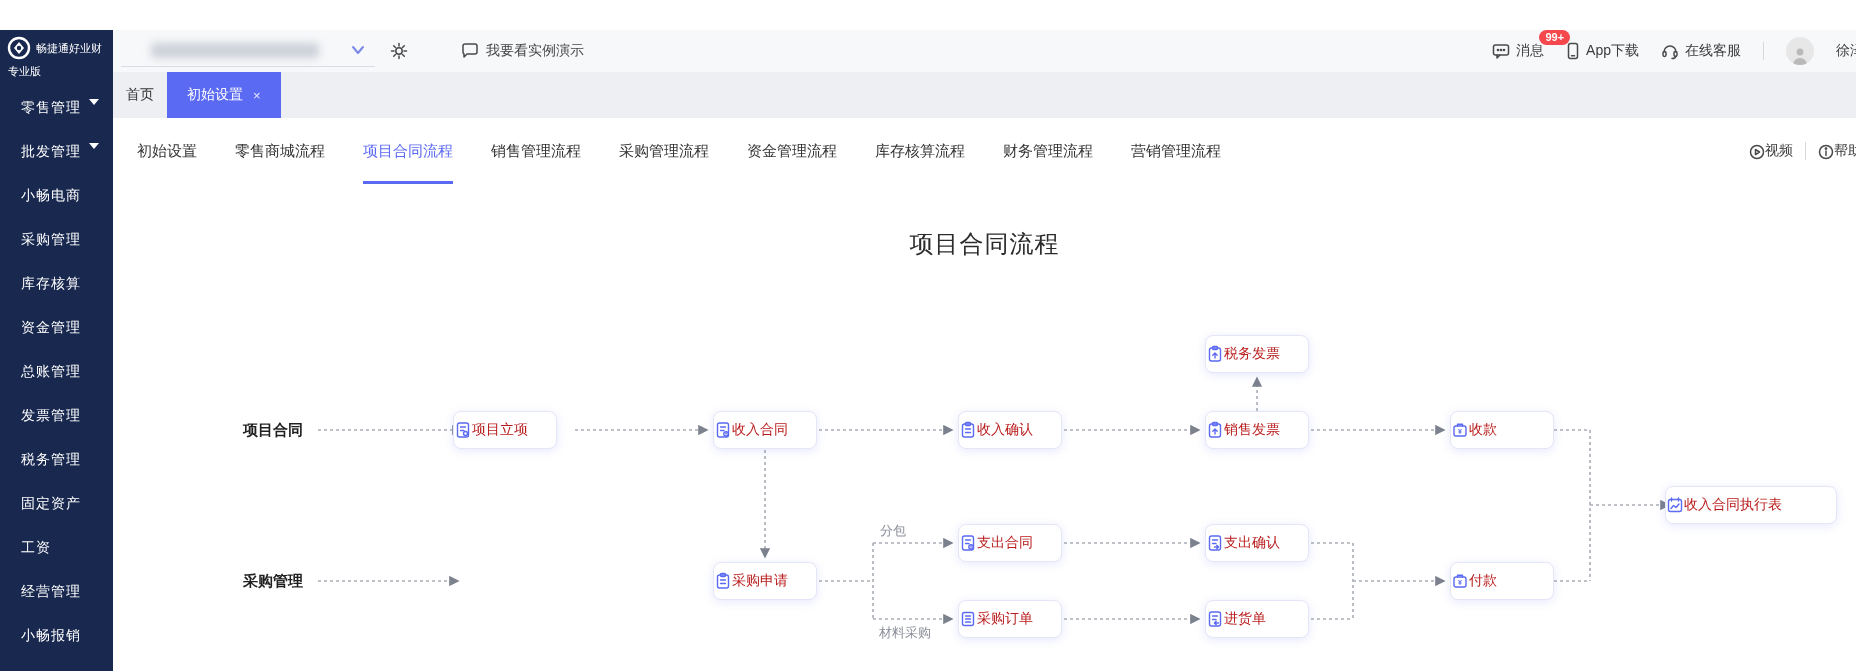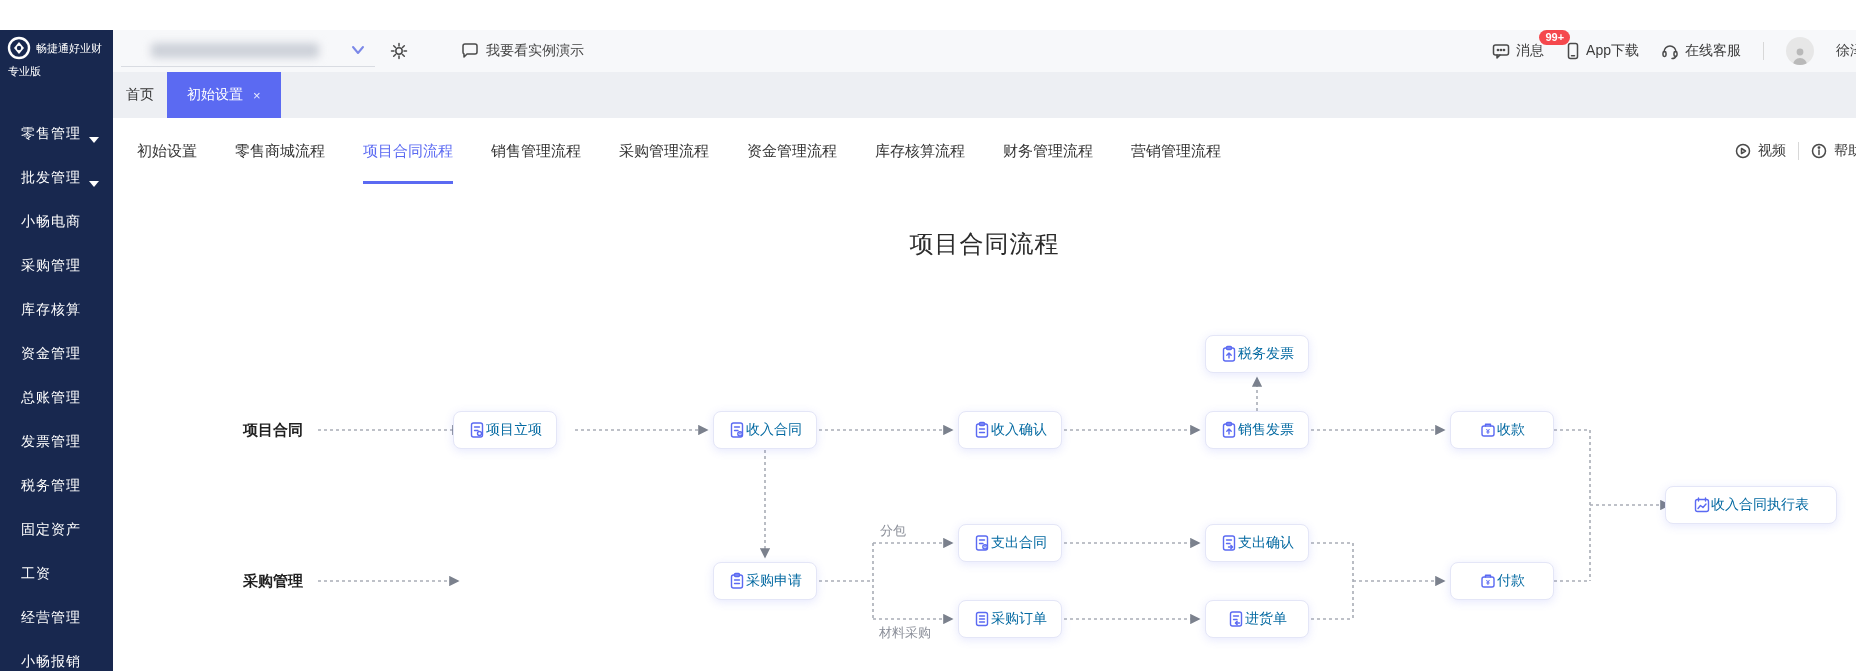--- a/index.html
+++ b/index.html
@@ -11,21 +11,21 @@
   .topstrip { position:absolute; left:0; top:0; width:100%; height:30px; background:#fff; }
 
   
   .sidebar { position:absolute; left:0; top:30px; width:113px; bottom:0; background:#18284f; overflow:hidden; }
   .logo-block { padding:5px 6px 4px 6px; }
   .logo-row { display:flex; align-items:center; gap:4px; }
   .logo-mark { flex:0 0 26px; }
   .brand-name { color:#fff; font-size:11px; white-space:nowrap; overflow:hidden; }
   .brand-edition { color:#fff; font-size:11px; margin:3px 0 0 2px; }
   .side-menu { margin-top:16px; }
-  .side-item { height:44px; display:flex; align-items:flex-end; padding-left:21px; color:#fff;
+  .side-item { height:44px; display:flex; align-items:flex-start; padding-left:21px; color:#fff;
     font-size:14px; letter-spacing:1px; cursor:pointer; white-space:nowrap; }
   .side-item .caret { margin-left:8px; width:0; height:0; border-left:5px solid transparent;
     border-right:5px solid transparent; border-top:6px solid #fff; }
 
   
   .header { position:absolute; left:113px; top:30px; right:0; height:42px; background:#f7f8fa;
     display:flex; align-items:center; overflow:hidden; }
   .company-select { position:relative; margin-left:8px; width:254px; height:32px;
     border-bottom:1px solid #d9dce2; display:flex; align-items:center; cursor:pointer; }
   .blurred-blob { margin-left:30px; width:168px; height:15px; background:#ccd0d8; border-radius:4px; filter:blur(4px); }
@@ -51,34 +51,34 @@
   .wtab-active .close-x { font-size:13px; color:#e8ebff; cursor:pointer; }
 
   
   .main { position:absolute; left:113px; top:118px; right:0; bottom:0; background:#fff; overflow:hidden; }
   .nav-row { position:relative; height:66px; display:flex; align-items:stretch; padding-left:24px; overflow:hidden; }
   .nav-tab { display:flex; align-items:center; margin-right:38px; font-size:15px; color:#333;
     cursor:pointer; white-space:nowrap; border-bottom:3px solid transparent; padding-top:3px; }
   .nav-tab.active { color:#5b6af2; border-bottom-color:#5b6af2; }
   .nav-right { margin-left:auto; margin-right:-6px; display:flex; align-items:center; gap:12px;
     font-size:14px; color:#3c3c3c; white-space:nowrap; }
-  .nav-right .link { display:flex; align-items:center; gap:7px; cursor:pointer; }
+  .nav-right .link { display:flex; align-items:flex-end; gap:0; cursor:pointer; }
 
   .flow-title { text-align:center; margin-top:44px; font-size:24px; color:#2b2b2b; font-weight:500; letter-spacing:1px; }
 
   
   .flow-wrap { position:absolute; left:0; top:202px; width:1743px; height:360px; }
   .flow-svg { position:absolute; left:0; top:0; z-index:0; }
   .edge { stroke:#a9adb6; stroke-width:1.6; stroke-dasharray:3 3; fill:none; }
   .edge-label { fill:#8b8f99; font-size:13px; }
   .rowlabel { position:absolute; left:130px; transform:translateY(-50%); font-size:15px;
     font-weight:bold; color:#1f1f1f; z-index:1; white-space:nowrap; }
   .node { position:absolute; transform:translate(-50%,-50%); z-index:1; width:104px; height:38px;
     background:#fff; border:1px solid #e4e6f7; border-radius:8px; box-shadow:0 2px 10px rgba(99,110,240,.16);
-    display:flex; align-items:center; justify-content:center; font-size:14px; color:#0369a1;
+    display:flex; align-items:center; font-size:14px; color:#b91c1c;
     cursor:pointer; white-space:nowrap; }
   .node.wide { width:172px; }
   .nicon { flex:0 0 18px; }
   .nicon * { stroke:#5b6af2; stroke-width:1.4; fill:none; stroke-linecap:round; stroke-linejoin:round; }
   .nicon text { stroke:none; fill:#5b6af2; font-size:7px; font-weight:bold; }
 
   .hicon * { stroke:#4a4a4a; stroke-width:1.5; fill:none; stroke-linecap:round; stroke-linejoin:round; }
 </style>
 </head>
 <body>

